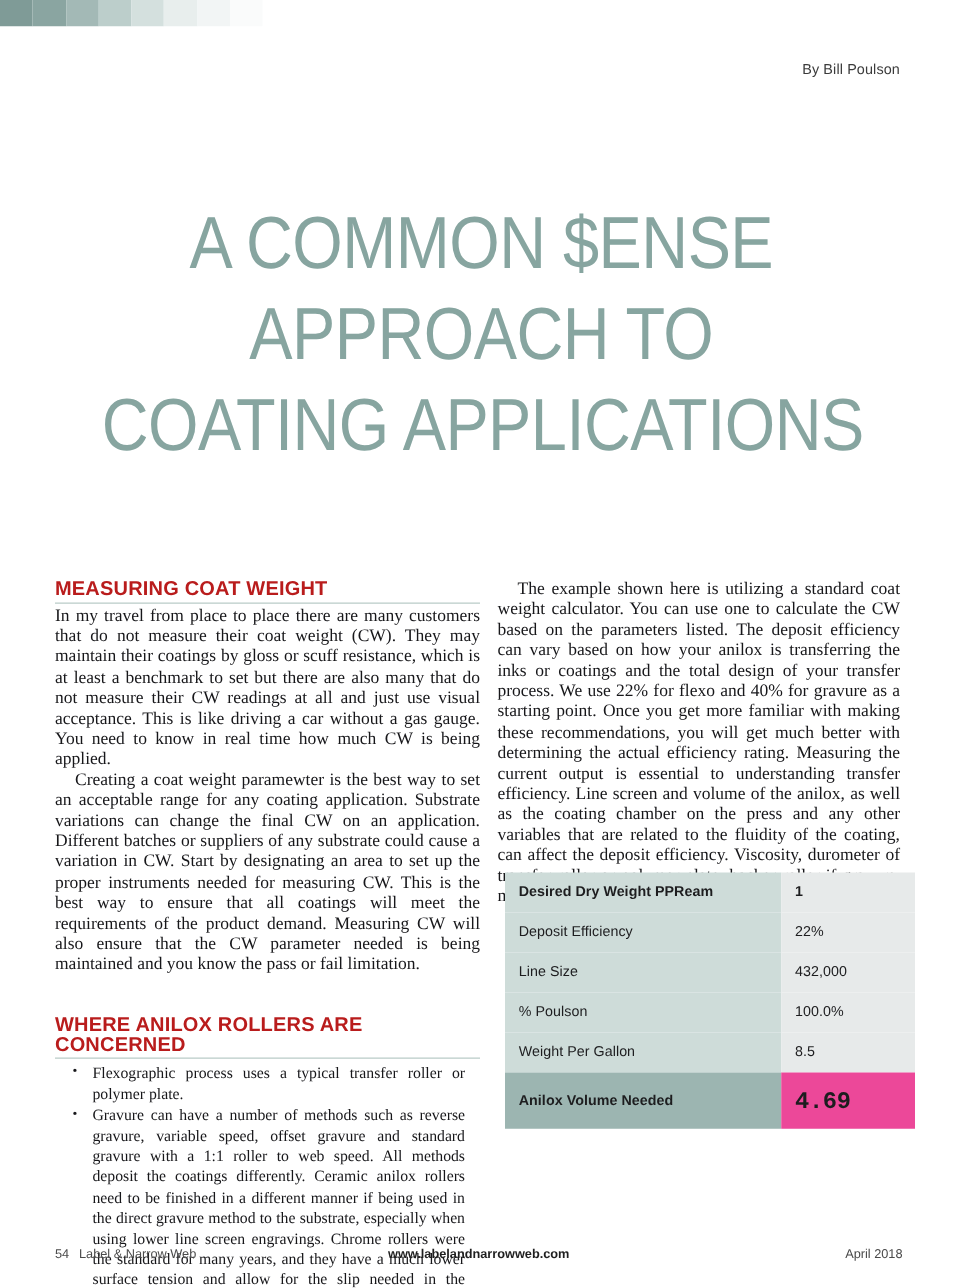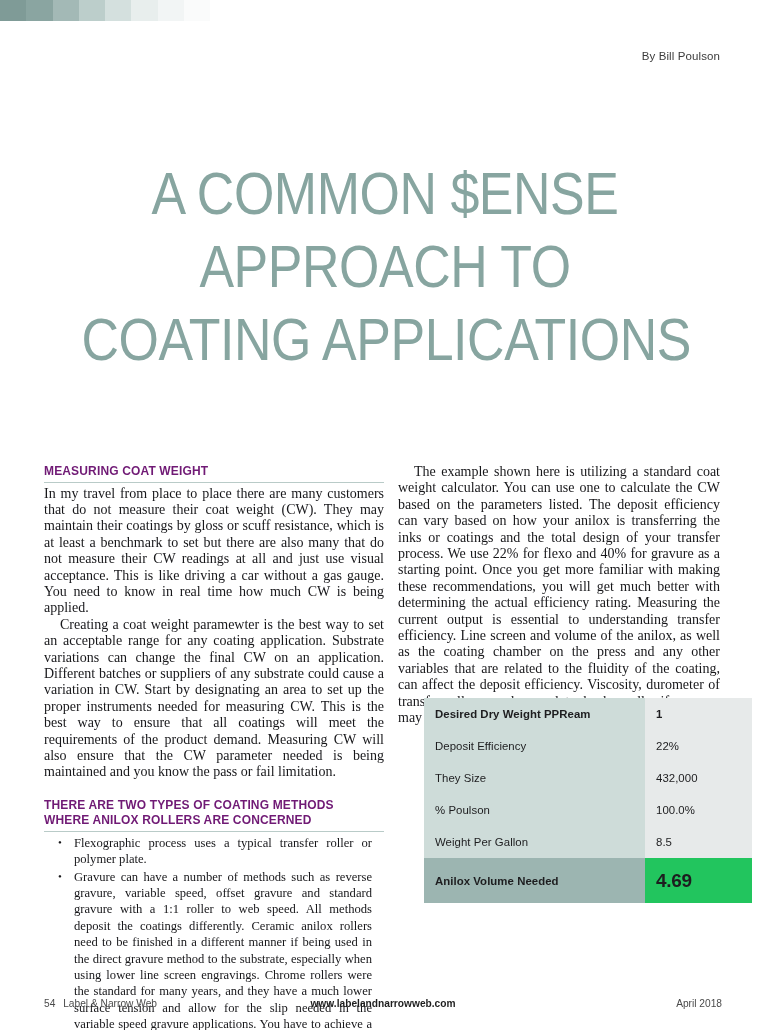--- a/index.html
+++ b/index.html
@@ -70,23 +70,23 @@
     top: 464px;
     width: 340px;
   }
   #left-column  { left: 44px; }
   #right-column { left: 398px; width: 322px; }
 
   
   .section-heading {
     font-family: "Liberation Sans", sans-serif;
     font-weight: 700;
-    font-size: 12px;
+    font-size: 16px;
     line-height: 15.5px;
-    color: #701a75;
+    color: #b91c1c;
     letter-spacing: 0.15px;
     border-bottom: 1.2px solid #b9cbc8;
     padding-bottom: 2px;
     margin: 0 0 3px 0;
   }
   .section-heading.second { margin-top: 17px; }
 
   
   p.body {
     margin: 0;
@@ -118,21 +118,21 @@
     position: absolute;
     left: -16px;
     top: -1px;
     font-size: 11px;
     color: #17171a;
   }
 
   
   #calc-table {
     position: absolute;
-    left: 424px;
+    left: 404px;
     top: 698px;
     width: 306px;
     font-family: "Liberation Sans", sans-serif;
     border-collapse: collapse;
     table-layout: fixed;
   }
   #calc-table td {
     padding: 0 0 0 11px;
     height: 32px;
     vertical-align: middle;
@@ -142,24 +142,25 @@
   }
   #calc-table td.label { width: 210px; background: #cedcd9; }
   #calc-table td.value { width: 96px;  background: #e7eaea; }
   #calc-table tr.first td { font-weight: 700; }
   #calc-table tr.total td {
     height: 45px;
     font-weight: 700;
     background: #9cb5b1;
   }
   #calc-table tr.total td.value {
-    background: #22c55e;
+    background: #ec4899;
     font-size: 19px;
     font-weight: 700;
     letter-spacing: -0.3px;
+    font-family: Liberation Mono, monospace;
   }
 
   
   #optimizing-block {
     position: absolute;
     left: 398px;
     top: 915px;
     width: 322px;
   }
 
@@ -210,21 +211,21 @@
 </h1>
 
 <div class="column" id="left-column">
   <h2 class="section-heading">MEASURING COAT WEIGHT</h2>
 
   <p class="body">In my travel from place to place there are many customers that do not measure their coat weight (CW). They may maintain their coatings by gloss or scuff resistance, which is at least a benchmark to set but there are also many that do not measure their CW readings at all and just use visual acceptance. This is like driving a car without a gas gauge.  You need to know in real time how much CW is being applied.</p>
 
   <p class="body indent">Creating a coat weight paramewter is the best way to set an acceptable range for any coating application. Substrate variations can change the final CW on an application. Different batches or suppliers of any substrate could cause a variation in CW.  Start by designating an area to set up the proper instruments needed for measuring CW. This is the best way to ensure that all coatings will meet the requirements of the product demand. Measuring CW will also ensure that the CW parameter needed is being maintained and you know the pass or fail limitation.</p>
 
   <h2 class="section-heading second">
-    <span>THERE ARE TWO TYPES OF COATING METHODS</span><br>
+    <br>
     <span>WHERE ANILOX ROLLERS ARE CONCERNED</span>
   </h2>
 
   <ul class="bullets">
     <li>Flexographic process uses a typical transfer roller or polymer plate.</li>
     <li>Gravure can have a number of methods such as reverse gravure, variable speed, offset gravure and standard gravure with a 1:1 roller to web speed. All methods deposit the coatings differently. Ceramic anilox rollers need to be finished in a different manner if being used in the direct gravure method to the substrate, especially when using lower line screen engravings. Chrome rollers were the standard for many years, and they have a much lower surface tension and allow for the slip needed in the variable speed gravure applications. You have to achieve a similar finish in ceramic to get the same result.</li>
   </ul>
 </div>
 
 <div class="column" id="right-column">
@@ -235,21 +236,21 @@
   <tbody>
     <tr class="first">
       <td class="label">Desired Dry Weight PPReam</td>
       <td class="value">1</td>
     </tr>
     <tr>
       <td class="label">Deposit Efficiency</td>
       <td class="value">22%</td>
     </tr>
     <tr>
-      <td class="label">They Size</td>
+      <td class="label">Line Size</td>
       <td class="value">432,000</td>
     </tr>
     <tr>
       <td class="label">% Poulson</td>
       <td class="value">100.0%</td>
     </tr>
     <tr>
       <td class="label">Weight Per Gallon</td>
       <td class="value">8.5</td>
     </tr>

